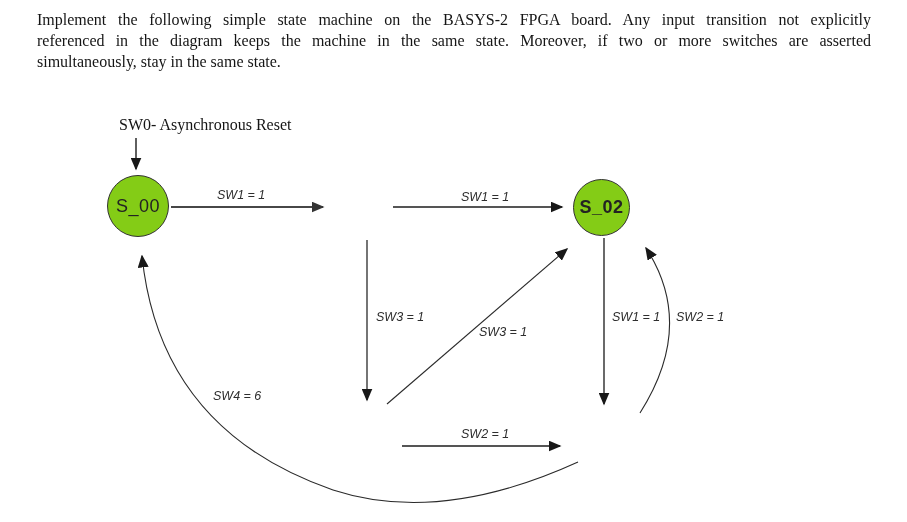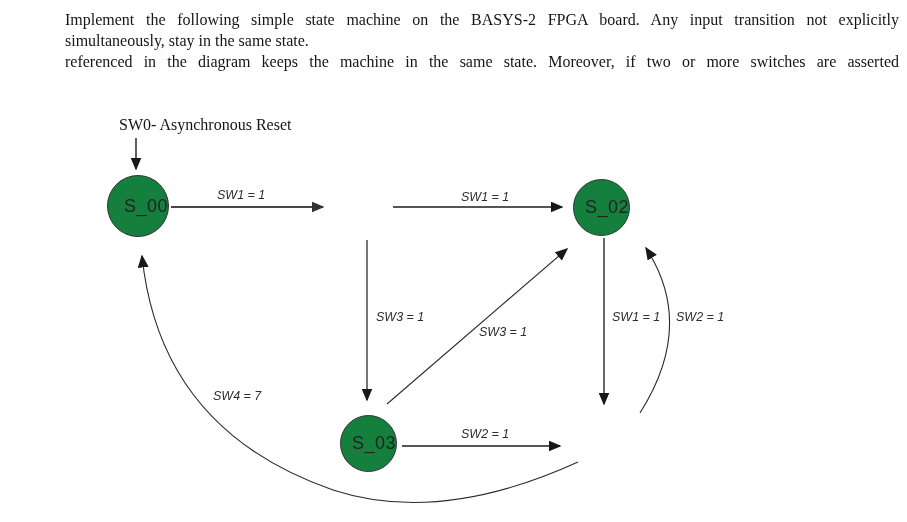--- a/index.html
+++ b/index.html
@@ -18,21 +18,20 @@
   }
   
   .intro {
     position: absolute;
     left: 37px;
     top: 9px;
     width: 834px;
     font-size: 16px;
     line-height: 21px;
     color: #151515;
-    margin-left: 28px;
   }
   .intro-line { white-space: normal; }
   .intro-line.full-justify {
     text-align: justify;
     text-align-last: justify;
   }
   
   .diagram {
     position: absolute;
     left: 0; top: 0;
@@ -40,32 +39,32 @@
   }
   .edges-svg {
     position: absolute;
     left: 0; top: 0;
   }
   .state {
     position: absolute;
     box-sizing: border-box;
     border: 1.6px solid #333333;
     border-radius: 50%;
-    background: #15803d;
+    background: #84cc16;
     display: flex;
     align-items: center;
-    justify-content: flex-end;
+    justify-content: center;
     font-family: "Liberation Sans", sans-serif;
     font-size: 18px;
     color: #232323;
     letter-spacing: 0.5px;
   }
   .state.s00 { left: 107px; top: 175px; width: 62px; height: 62px; }
   .state.s01 { left: 335px; top: 178px; width: 57px; height: 57px; }
-  .state.s02 { left: 573px; top: 179px; width: 57px; height: 57px; }
+  .state.s02 { left: 573px; top: 179px; width: 57px; height: 57px; font-weight: bold; }
   .state.s03 { left: 340px; top: 415px; width: 57px; height: 57px; }
   .state.s04 { left: 578px; top: 417px; width: 57px; height: 57px; }
   .edge-label {
     position: absolute;
     font-family: "Liberation Sans", sans-serif;
     font-size: 12.5px;
     color: #2e2e2e;
     white-space: nowrap;
     font-style: italic;
   }
@@ -87,22 +86,22 @@
     white-space: nowrap;
   }
 </style>
 </head>
 <body>
 
 <div class="page">
 
   <div class="intro">
     <div class="intro-line full-justify">Implement the following simple state machine on the BASYS-2 FPGA board. Any input transition not explicitly</div>
+    <div class="intro-line full-justify">referenced in the diagram keeps the machine in the same state. Moreover, if two or more switches are asserted</div>
     <div class="intro-line">simultaneously, stay in the same state.</div>
-    <div class="intro-line full-justify">referenced in the diagram keeps the machine in the same state. Moreover, if two or more switches are asserted</div>
   </div>
 
   <div class="diagram">
 
     <svg class="edges-svg" width="907" height="522" viewBox="0 0 907 522">
       <defs>
         <marker id="ah" markerUnits="userSpaceOnUse" markerWidth="13" markerHeight="11" viewBox="0 0 13 11" refX="11.5" refY="5.5" orient="auto">
           <path d="M0,0 L13,5.5 L0,11 z" fill="#181818"></path>
         </marker>
         <marker id="ahg" markerUnits="userSpaceOnUse" markerWidth="13" markerHeight="11" viewBox="0 0 13 11" refX="11.5" refY="5.5" orient="auto">
@@ -130,27 +129,24 @@
     </svg>
 
     <div class="reset-label">SW0- Asynchronous Reset</div>
 
     <div class="state s00">
       <span>S_00</span>
     </div>
     <div class="state s02">
       <span>S_02</span>
     </div>
-    <div class="state s03">
-      <span>S_03</span>
-    </div>
 
     <div class="edge-label lbl-sw1-a">SW1 = 1</div>
     <div class="edge-label lbl-sw1-b">SW1 = 1</div>
     <div class="edge-label lbl-sw3-a">SW3 = 1</div>
     <div class="edge-label lbl-sw3-b">SW3 = 1</div>
     <div class="edge-label lbl-sw1-c">SW1 = 1</div>
     <div class="edge-label lbl-sw2-a">SW2 = 1</div>
     <div class="edge-label lbl-sw2-b">SW2 = 1</div>
-    <div class="edge-label lbl-sw4">SW4 = 7</div>
+    <div class="edge-label lbl-sw4">SW4 = 6</div>
 
   </div>
 </div>
 
 </body></html>

